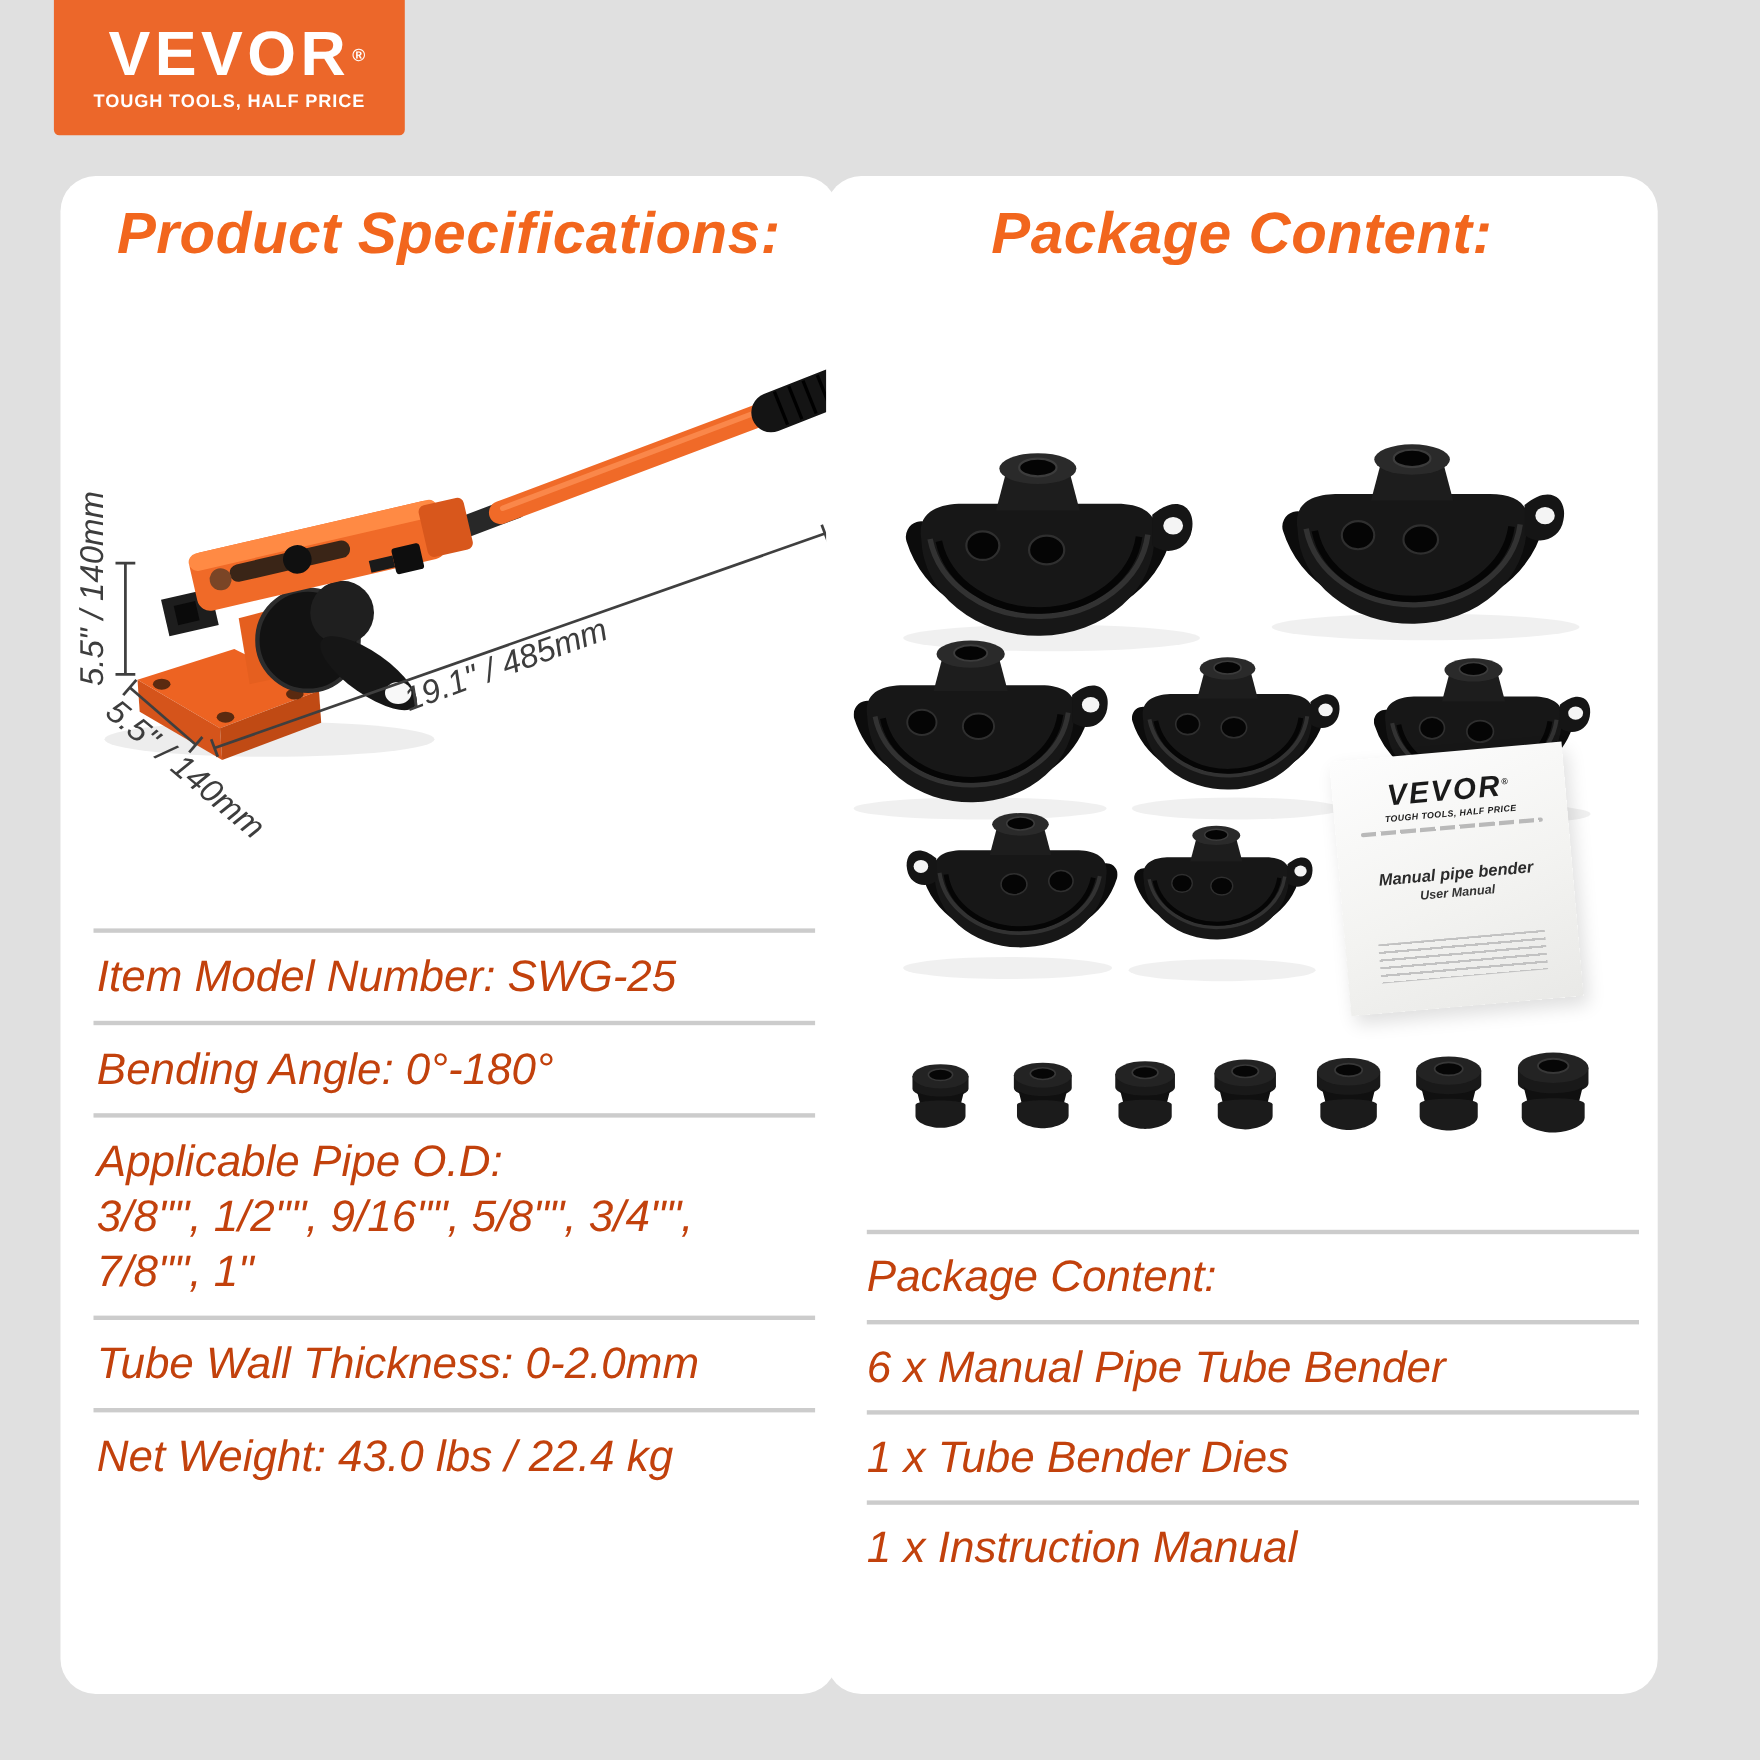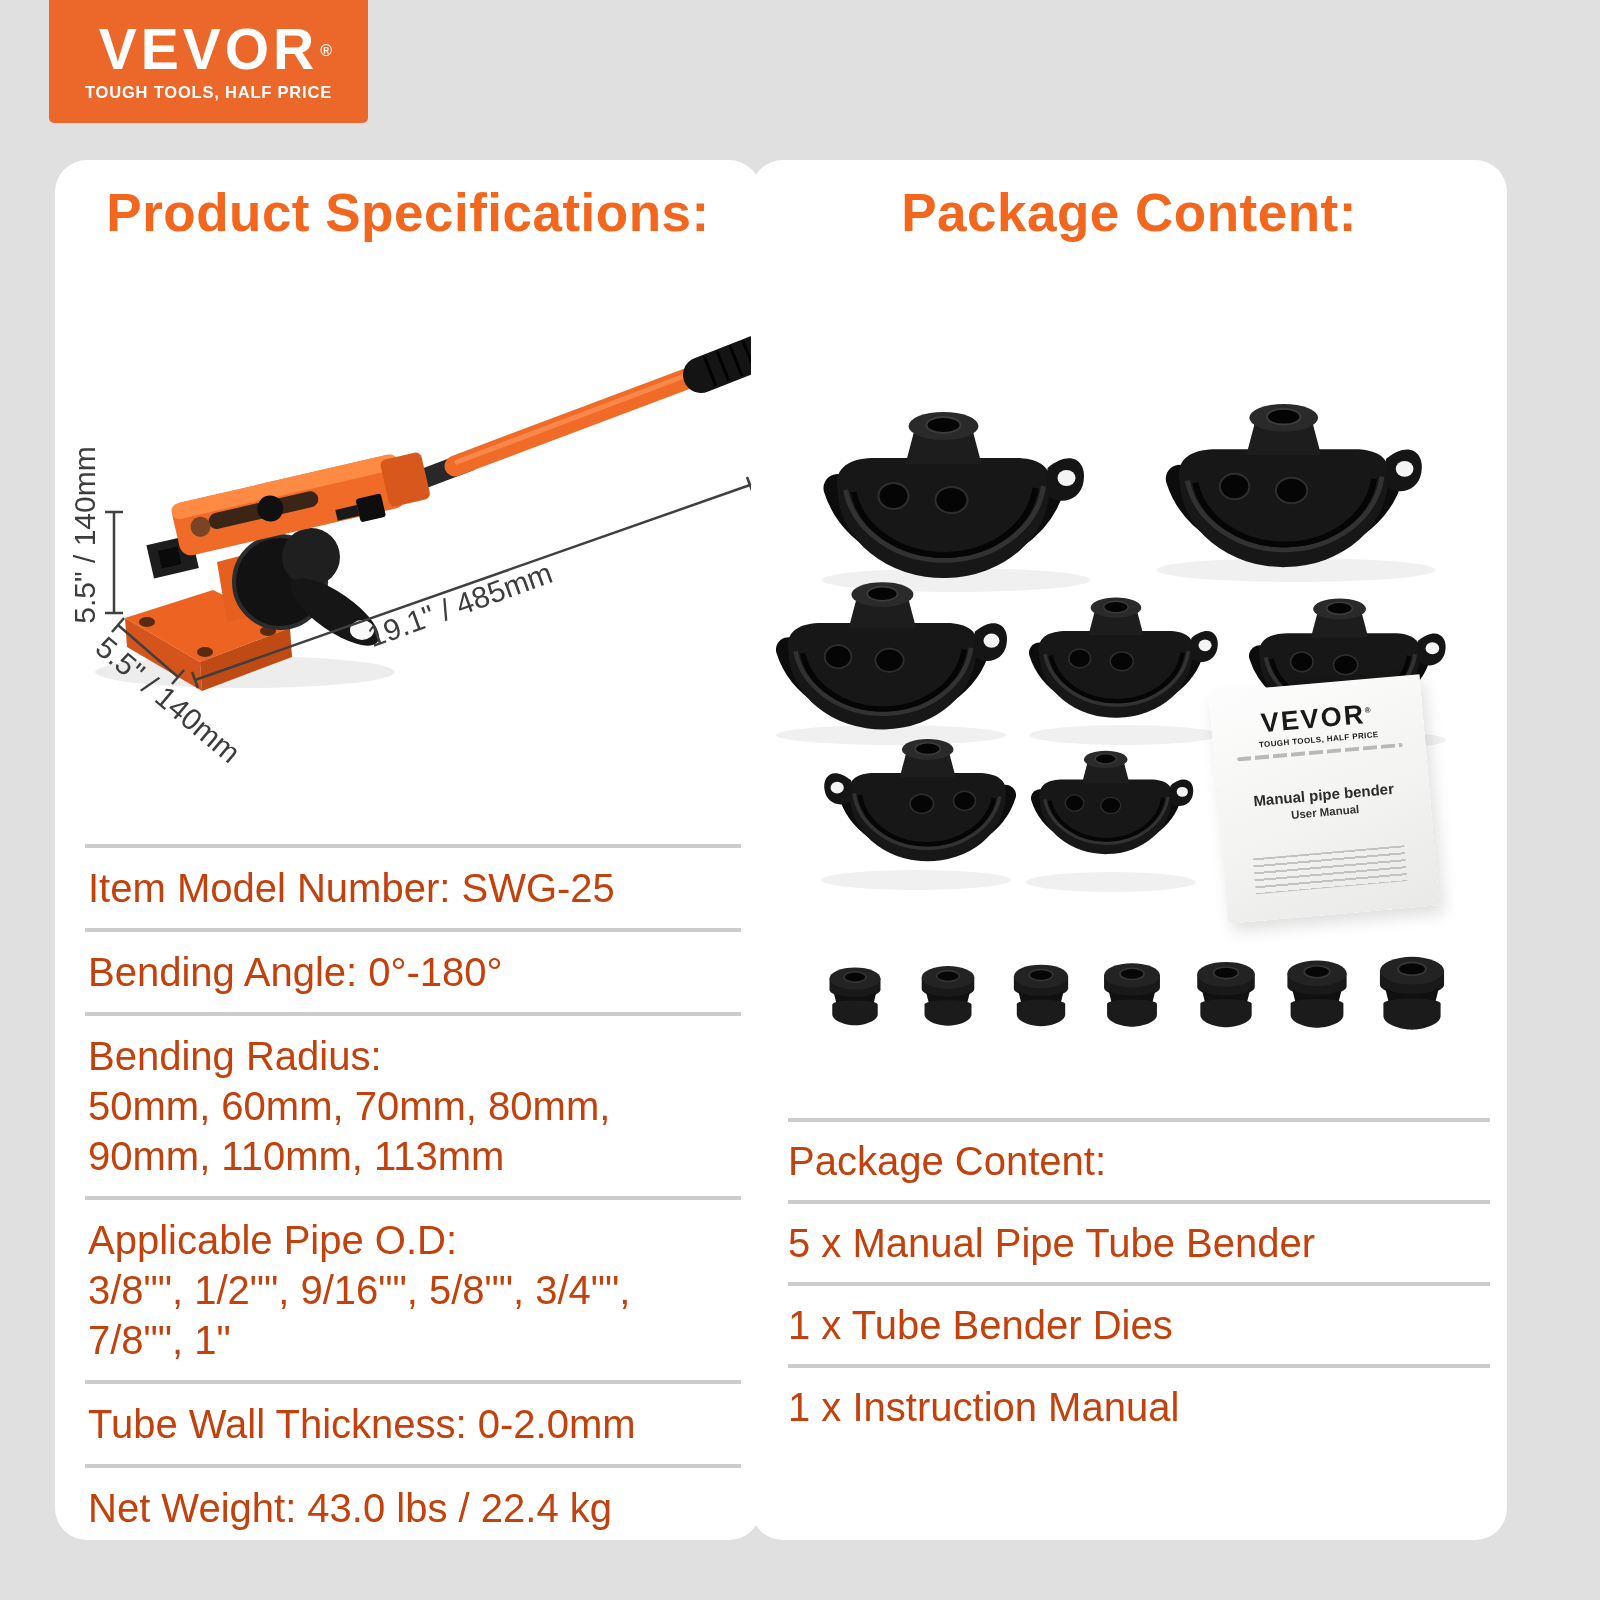--- a/index.html
+++ b/index.html
@@ -13,21 +13,21 @@
     position:absolute;left:49px;top:0;width:319px;height:123px;
     background:#ec672a;border-radius:0 0 5px 5px;
     display:flex;flex-direction:column;align-items:center;justify-content:center;
     color:#fff;
   }
   .logo .brand{font-size:57px;font-weight:bold;letter-spacing:4px;line-height:56px;position:relative;}
   .logo .brand sup{font-size:16px;font-weight:bold;position:absolute;top:2px;margin-left:2px;}
   .logo .tagline{font-size:16.5px;font-weight:bold;letter-spacing:0.8px;margin-top:6px;}
   
   .card{
-    position:absolute;top:160px;height:1380px;background:#ffffff;border-radius:32px;
+    position:absolute;top:160px;height:1380px;background:#ffffff;border-radius:32px;font-style:italic;
   }
   .card.left{left:55px;width:706px;}
   .card.right{left:751px;width:756px;}
   .card-title{
     position:absolute;top:22px;left:0;width:100%;text-align:center;
     font-size:53px;font-weight:bold;color:#f2661d;letter-spacing:0.5px;
   }
   
   .rows{position:absolute;color:#c2410c;font-size:40px;line-height:50px;}
   .rows.specs{left:30px;top:684px;width:656px;}
@@ -133,25 +133,20 @@
   <div class="dim-label" style="left:30px;top:375px;transform:translate(-50%,-50%) rotate(-90deg);">5.5" / 140mm</div>
   <div class="dim-label" style="left:113px;top:540px;transform:translate(-50%,-50%) rotate(40deg);">5.5" / 140mm</div>
   <div class="dim-label" style="left:405px;top:445px;transform:translate(-50%,-50%) rotate(-20deg);">19.1" / 485mm</div>
 
   <div class="rows specs">
     <div class="row">
       <div>Item Model Number: SWG-25</div>
     </div>
     <div class="row">
       <div>Bending Angle: 0°-180°</div>
-    </div>
-    <div class="row">
-      <div>Bending Radius:</div>
-      <div>50mm, 60mm, 70mm, 80mm,</div>
-      <div>90mm, 110mm, 113mm</div>
     </div>
     <div class="row">
       <div>Applicable Pipe O.D:</div>
       <div>3/8"", 1/2"", 9/16"", 5/8"", 3/4"",</div>
       <div> 7/8"", 1"</div>
     </div>
     <div class="row">
       <div>Tube Wall Thickness: 0-2.0mm</div>
     </div>
     <div class="row">
@@ -221,21 +216,21 @@
     <div class="m-title">Manual pipe bender</div>
     <div class="m-sub">User Manual</div>
     <div class="m-par"></div>
   </div>
 
   <div class="rows items">
     <div class="row">
       <div>Package Content:</div>
     </div>
     <div class="row">
-      <div>5 x Manual Pipe Tube Bender</div>
+      <div>6 x Manual Pipe Tube Bender</div>
     </div>
     <div class="row">
       <div>1 x Tube Bender Dies</div>
     </div>
     <div class="row">
       <div>1 x Instruction Manual</div>
     </div>
   </div>
 </div>
 

